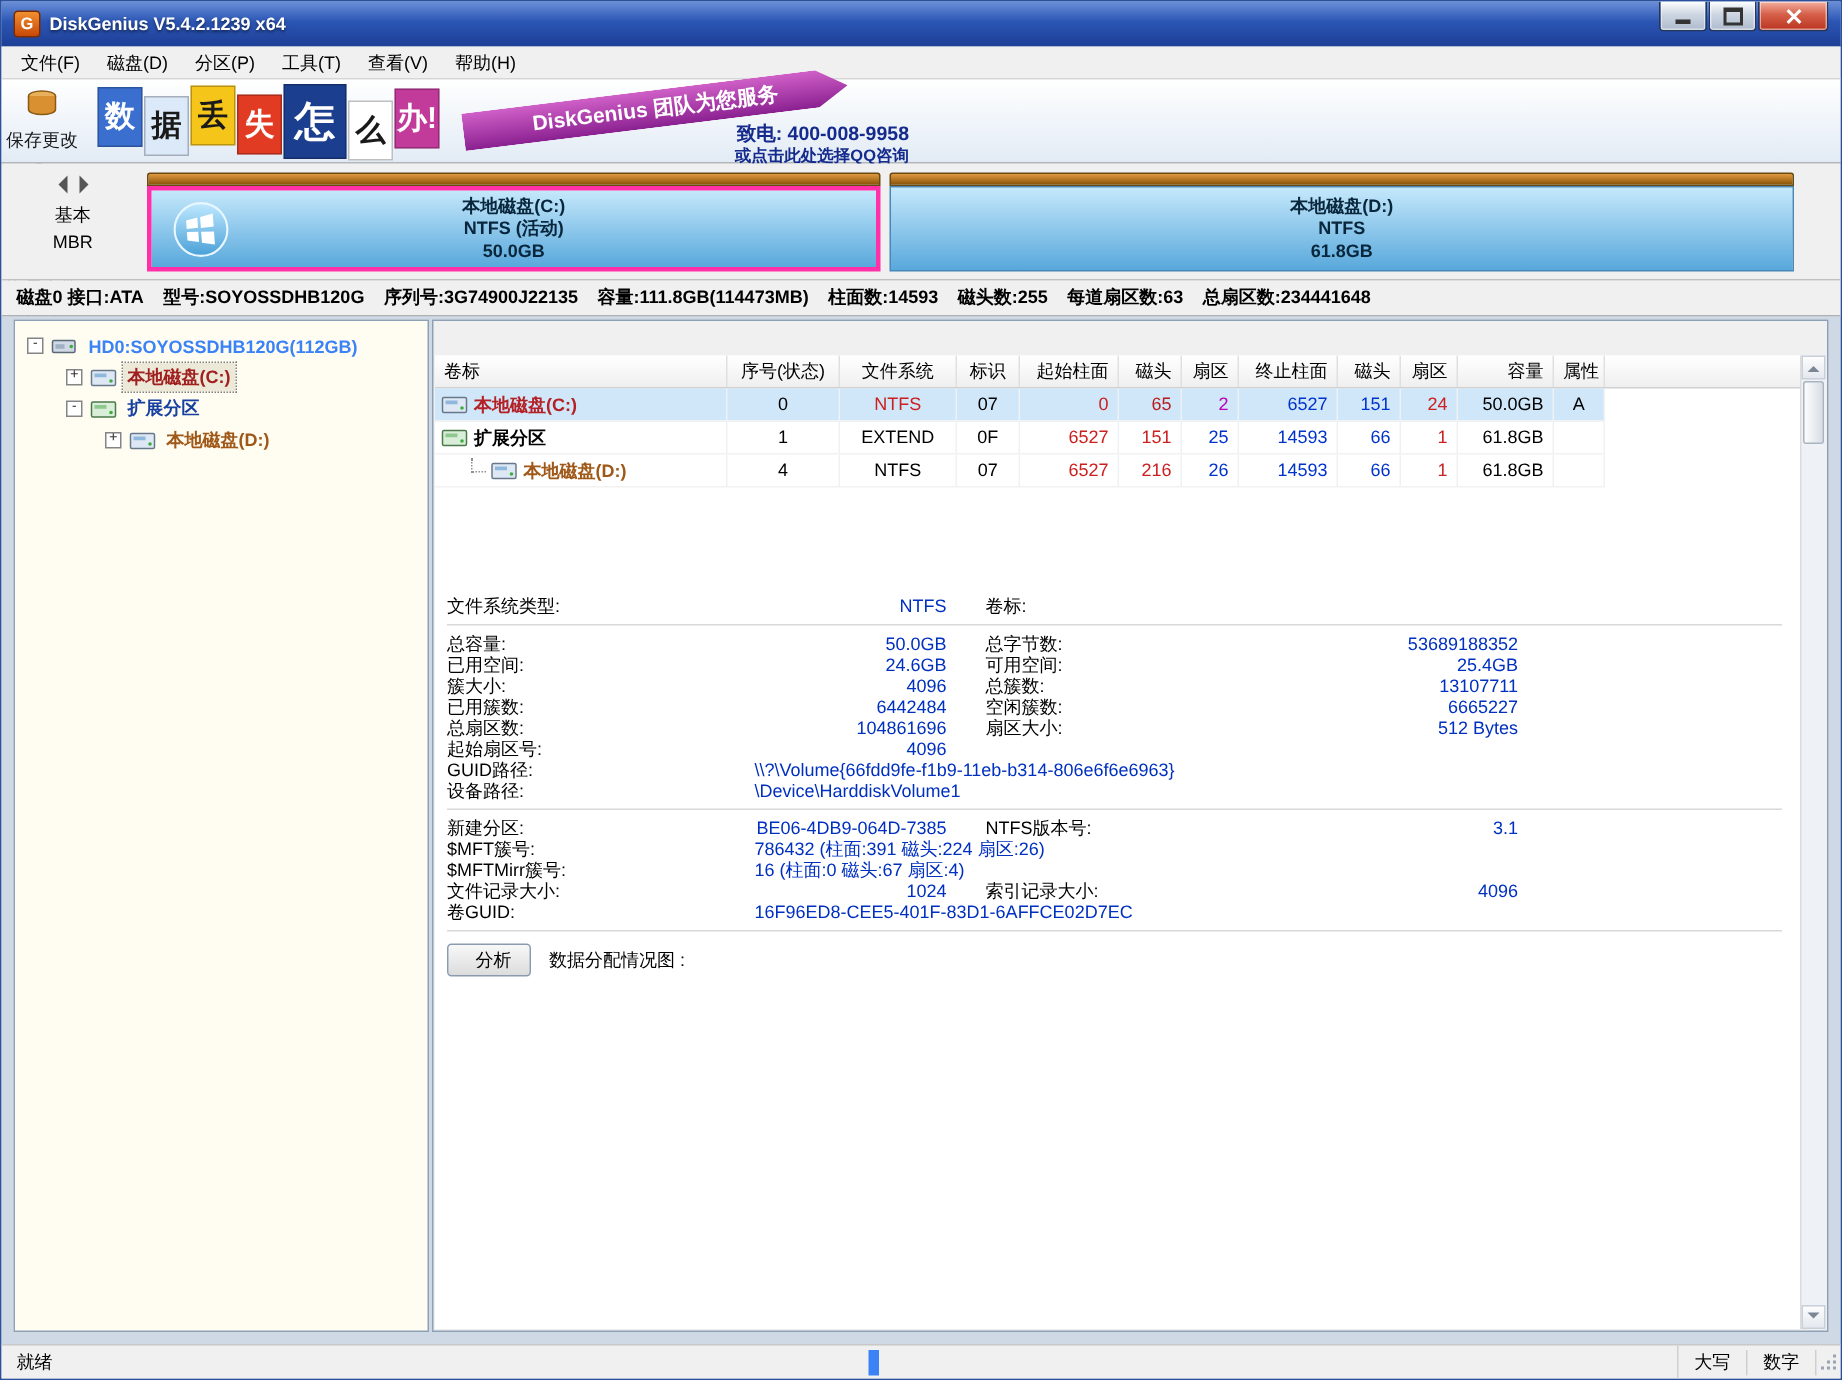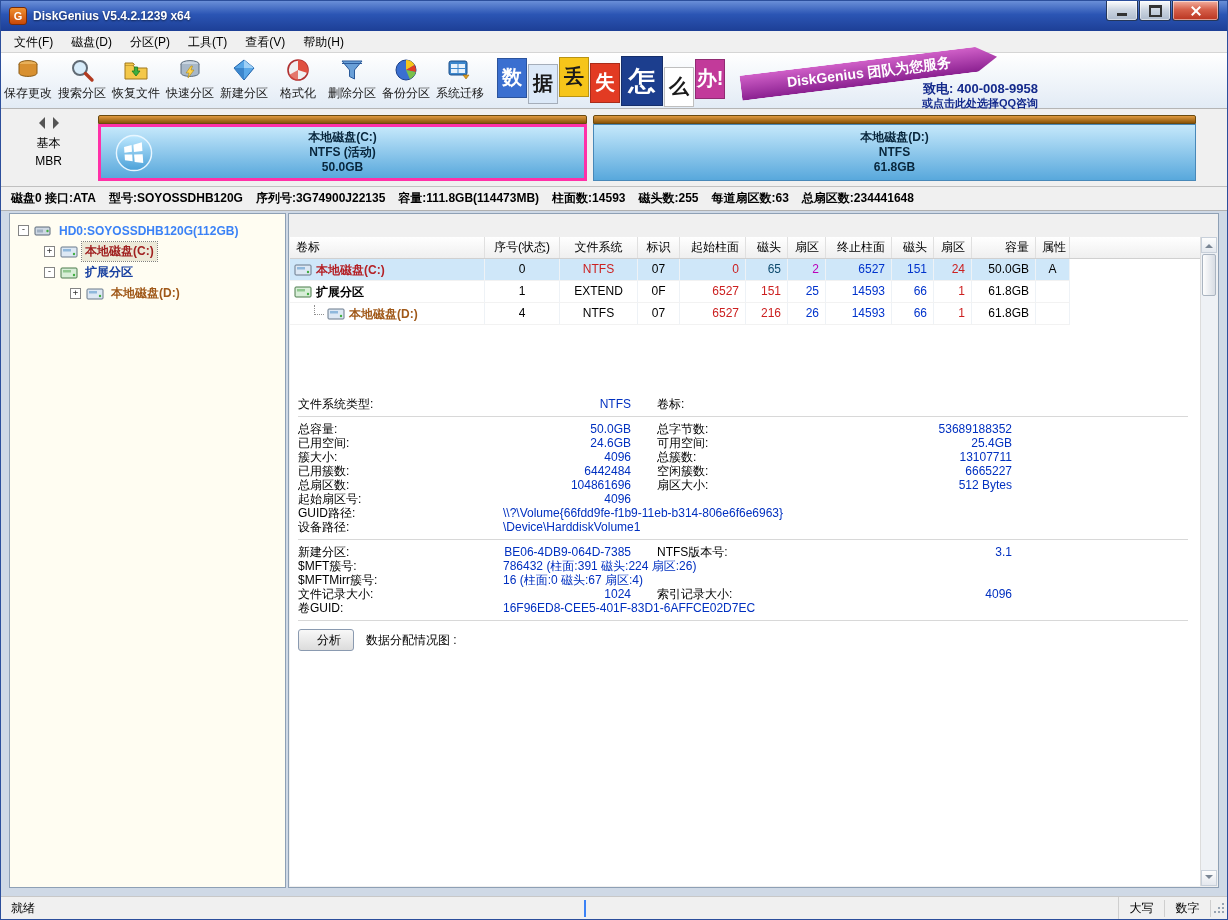--- a/index.html
+++ b/index.html
@@ -26,21 +26,21 @@
 
   
   .menubar{position:absolute;left:0;top:30px;right:0;height:22px;background:#f0f0f0;
     border-bottom:1px solid #d5d5d5;display:flex;align-items:center;padding-left:4px;box-sizing:border-box;}
   .menu-item{padding:0 9px;line-height:22px;color:#000;cursor:default;}
 
   
   .toolbar{position:absolute;left:0;top:52px;right:0;height:56px;
     background:linear-gradient(#ffffff,#e2ebf5);border-bottom:1px solid #b5b5b5;
     display:flex;align-items:stretch;box-sizing:border-box;}
-  .tb-buttons{display:flex;}
+  .tb-buttons{display:flex;flex-direction:column;}
   .tbtn{width:54px;display:flex;flex-direction:column;align-items:center;padding-top:4px;cursor:default;}
   .ticon{width:26px;height:26px;display:block;}
   .ticon svg{width:26px;height:26px;display:block;}
   .tlabel{margin-top:2px;color:#1a1a1a;white-space:nowrap;}
   .ad{display:flex;margin-left:10px;}
   .ad-tiles{display:flex;align-items:center;}
   .ad-tile{width:30px;height:40px;display:flex;align-items:center;justify-content:center;
     font-size:20px;font-weight:bold;margin-right:1px;border:1px solid rgba(0,0,0,.25);box-sizing:border-box;}
   .ad-tile.big{width:42px;height:50px;font-size:27px;}
   .ad-tile:nth-child(1){transform:translateY(-3px);}
@@ -141,21 +141,21 @@
   .varrow.up::after{content:'';position:absolute;left:50%;top:55%;transform:translate(-50%,-50%);
     border:4px solid transparent;border-bottom-color:#7a8694;border-top:none;}
   .varrow.down::after{content:'';position:absolute;left:50%;top:45%;transform:translate(-50%,-50%);
     border:4px solid transparent;border-top-color:#7a8694;border-bottom:none;}
   .vthumb{position:absolute;top:17px;left:1px;right:1px;height:42px;
     background:linear-gradient(90deg,#fdfdfd,#d8dde4);border:1px solid #aab4c0;border-radius:2px;box-sizing:border-box;}
 
   
   .statusbar{position:absolute;left:0;right:0;bottom:0;height:23px;background:#f0f0f0;
     border-top:1px solid #c8c8c8;display:flex;align-items:center;box-sizing:border-box;}
-  .sb-ready{width:585px;padding-left:10px;border-right:2px solid #3b82f6;color:#000;box-sizing:border-box;}
+  .sb-ready{width:585px;padding-left:10px;border-right:7px solid #3b82f6;color:#000;box-sizing:border-box;}
   .sb-fill{flex:1;height:100%;border-right:1px solid #cfcfcf;}
   .sb-caps,.sb-num{width:45px;text-align:center;border-right:1px solid #cfcfcf;color:#000;}
   .sb-grip{width:16px;height:16px;position:relative;}
   .sb-grip::after{content:'';position:absolute;right:3px;bottom:3px;width:2px;height:2px;background:#98a4b2;
     box-shadow:-4px 0 #98a4b2,0 -4px #98a4b2,-8px 0 #98a4b2,-4px -4px #98a4b2,0 -8px #98a4b2;}
 </style>
 </head>
 <body>
 
 <div class="window">
@@ -423,21 +423,21 @@
                     <rect x="3" y="4" width="8" height="2.5" fill="#8fb8dc"></rect>
                     <circle cx="14" cy="9" r="1.2" fill="#3fae3f"></circle>
                   </svg>
                 </span>
                 <span class="rowname" style="color: rgb(180, 32, 37);">本地磁盘(C:)</span>
               </div>
               <div class="td" style="width: 75px; text-align: center; color: rgb(0, 0, 0);">0</div>
               <div class="td" style="width: 78px; text-align: center; color: rgb(204, 32, 32);">NTFS</div>
               <div class="td" style="width: 42px; text-align: center; color: rgb(0, 0, 0);">07</div>
               <div class="td" style="width: 66px; text-align: right; color: rgb(204, 32, 32);">0</div>
-              <div class="td" style="width: 42px; text-align: right; color: #0c4a6e;">65</div>
+              <div class="td" style="width: 42px; text-align: right; color: #b91c1c;">65</div>
               <div class="td" style="width: 38px; text-align: right; color: rgb(187, 0, 187);">2</div>
               <div class="td" style="width: 66px; text-align: right; color: rgb(0, 51, 204);">6527</div>
               <div class="td" style="width: 42px; text-align: right; color: rgb(0, 51, 204);">151</div>
               <div class="td" style="width: 38px; text-align: right; color: rgb(204, 32, 32);">24</div>
               <div class="td" style="width: 64px; text-align: right; color: rgb(0, 0, 0);">50.0GB</div>
               <div class="td" style="width: 34px; text-align: center; color: rgb(0, 0, 0);">A</div>
             </div>
             <div class="trow">
               <div class="td namecell" style="width: 195px; text-align: left; padding-left: 4px;">
                 <span class="ticon-sm">

